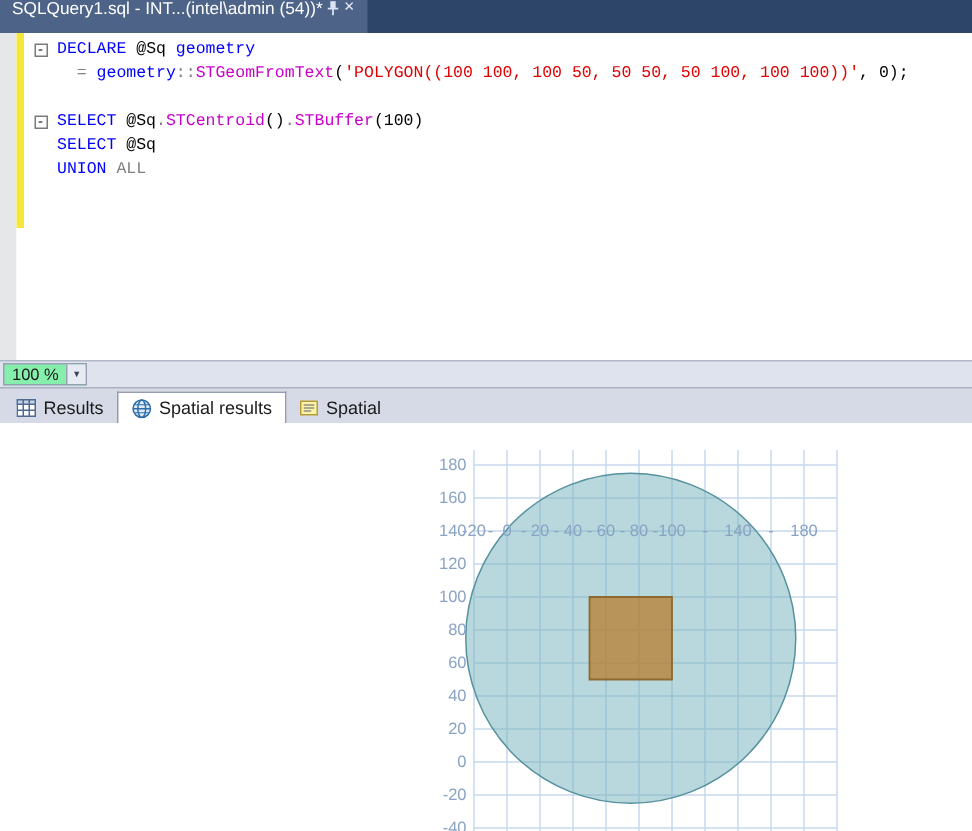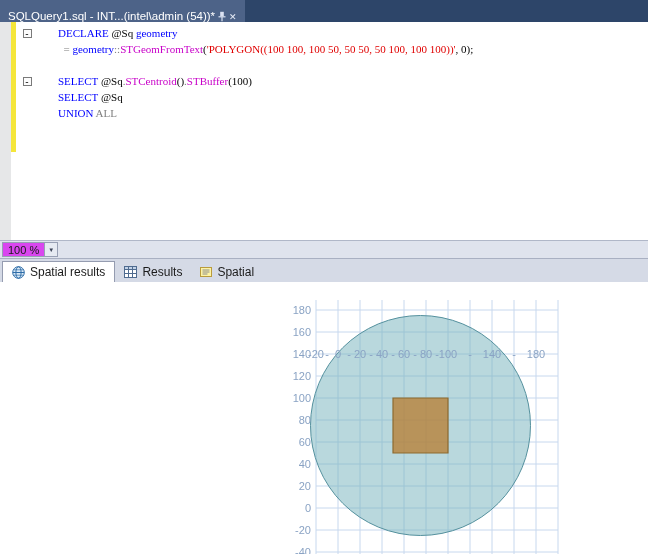--- a/index.html
+++ b/index.html
@@ -1,43 +1,43 @@
 <!DOCTYPE html>
 <html><head>
 <meta charset="utf-8">
 <style>
   * { box-sizing: border-box; margin: 0; padding: 0; }
   html, body { width: 648px; height: 554px; overflow: hidden; }
   body { font-family: "Liberation Sans", sans-serif; background: #ffffff; }
 
   
   .doc-tabbar { height: 22px; background: #2d4569; display: flex; align-items: stretch; }
-  .doc-tab { background: #4d6388; color: #ffffff; display: flex; align-items: flex-end;
+  .doc-tab { background: #4d6388; color: #ffffff; display: flex; align-items: flex-start;
              gap: 2px; padding: 0 8px; font-size: 11.5px; white-space: nowrap; }
   .tab-close { color: #e8edf8; font-size: 9px; line-height: 9px; cursor: default; }
   .tab-pin { display: flex; align-items: center; }
 
   
   .editor { height: 218px; background: #ffffff; display: flex; }
   .margin-indicator { width: 11px; background: #e6e7e8; }
   .margin-track { width: 5px; background: #ffffff; }
   .track-bar { width: 5px; height: 130px; background: #f5e63a; }
   .fold-margin { width: 22px; padding-top: 3px; }
   .fold-cell { height: 16px; display: flex; align-items: center; justify-content: center; }
   .fold-box { width: 9px; height: 9px; border: 1px solid #7a7a7a; background: #fcfcfc;
               font-size: 10px; line-height: 7px; text-align: center; color: #222; }
-  .code { flex: 1; padding-top: 3px; font-family: Liberation Serif, serif;
-          font-size: 11px; color: #000; overflow: hidden; margin-left: 20px; }
+  .code { flex: 1; padding-top: 3px; font-family: Liberation Mono, monospace;
+          font-size: 11px; color: #000; overflow: hidden; }
   .code-line { height: 16px; line-height: 16px; white-space: pre; }
 
   
   .zoom-strip { height: 18px; background: #dfe3ed; border-top: 1px solid #b0b7c8;
                 display: flex; align-items: center; padding-left: 2px; }
   .zoom-combo { display: flex; align-items: stretch; height: 15px; border: 1px solid #98a0b4;
-                background: #d946ef; font-size: 11px; color: #1a1a1a; }
+                background: #86efac; font-size: 11px; color: #1a1a1a; }
   .zoom-value { padding: 1px 5px 0 5px; }
   .zoom-arrow { width: 13px; border-left: 1px solid #98a0b4; background: #e6eaf2;
                 display: flex; align-items: center; justify-content: center;
                 font-size: 6px; color: #3c4458; }
 
   
   .result-tabbar { height: 24px; background: #d5dae6; border-top: 1px solid #a9b0c2;
                    display: flex; align-items: flex-end; padding-left: 2px; }
   .rtab { height: 21px; display: flex; align-items: center; gap: 5px; padding: 0 9px;
           font-size: 12px; color: #1b1b1b; white-space: nowrap; }
@@ -93,43 +93,43 @@
 </div>
 
 <div class="zoom-strip">
   <div class="zoom-combo">
     <span class="zoom-value">100 %</span>
     <span class="zoom-arrow">▼</span>
   </div>
 </div>
 
 <div class="result-tabbar">
+  <div class="rtab">
+    <span class="rtab-icon">
+      <svg width="13" height="12" viewBox="0 0 13 12">
+        <rect x="0.5" y="0.5" width="12" height="11" fill="#ffffff" stroke="#4f6b8f"></rect>
+        <rect x="0.5" y="0.5" width="12" height="3" fill="#c3d3e8" stroke="#4f6b8f"></rect>
+        <line x1="4.5" y1="0.5" x2="4.5" y2="11.5" stroke="#4f6b8f"></line>
+        <line x1="8.5" y1="0.5" x2="8.5" y2="11.5" stroke="#4f6b8f"></line>
+        <line x1="0.5" y1="7.5" x2="12.5" y2="7.5" stroke="#4f6b8f"></line>
+      </svg>
+    </span>
+    <span>Results</span>
+  </div>
   <div class="rtab active">
     <span class="rtab-icon">
       <svg width="13" height="13" viewBox="0 0 13 13">
         <circle cx="6.5" cy="6.5" r="5.8" fill="#dcebf7" stroke="#2f6da8"></circle>
         <ellipse cx="6.5" cy="6.5" rx="2.6" ry="5.8" fill="none" stroke="#2f6da8"></ellipse>
         <line x1="0.7" y1="6.5" x2="12.3" y2="6.5" stroke="#2f6da8"></line>
         <line x1="1.6" y1="3.8" x2="11.4" y2="3.8" stroke="#2f6da8" stroke-width="0.7"></line>
         <line x1="1.6" y1="9.2" x2="11.4" y2="9.2" stroke="#2f6da8" stroke-width="0.7"></line>
       </svg>
     </span>
     <span>Spatial results</span>
-  </div>
-  <div class="rtab">
-    <span class="rtab-icon">
-      <svg width="13" height="12" viewBox="0 0 13 12">
-        <rect x="0.5" y="0.5" width="12" height="11" fill="#ffffff" stroke="#4f6b8f"></rect>
-        <rect x="0.5" y="0.5" width="12" height="3" fill="#c3d3e8" stroke="#4f6b8f"></rect>
-        <line x1="4.5" y1="0.5" x2="4.5" y2="11.5" stroke="#4f6b8f"></line>
-        <line x1="8.5" y1="0.5" x2="8.5" y2="11.5" stroke="#4f6b8f"></line>
-        <line x1="0.5" y1="7.5" x2="12.5" y2="7.5" stroke="#4f6b8f"></line>
-      </svg>
-    </span>
-    <span>Results</span>
   </div>
   <div class="rtab">
     <span class="rtab-icon">
       <svg width="12" height="12" viewBox="0 0 12 12">
         <rect x="0.5" y="1.5" width="11" height="9" fill="#fdf3a4" stroke="#b99b3c"></rect>
         <line x1="2.5" y1="4" x2="9.5" y2="4" stroke="#8c8c8c"></line>
         <line x1="2.5" y1="6" x2="9.5" y2="6" stroke="#8c8c8c"></line>
         <line x1="2.5" y1="8" x2="7.5" y2="8" stroke="#8c8c8c"></line>
       </svg>
     </span>

